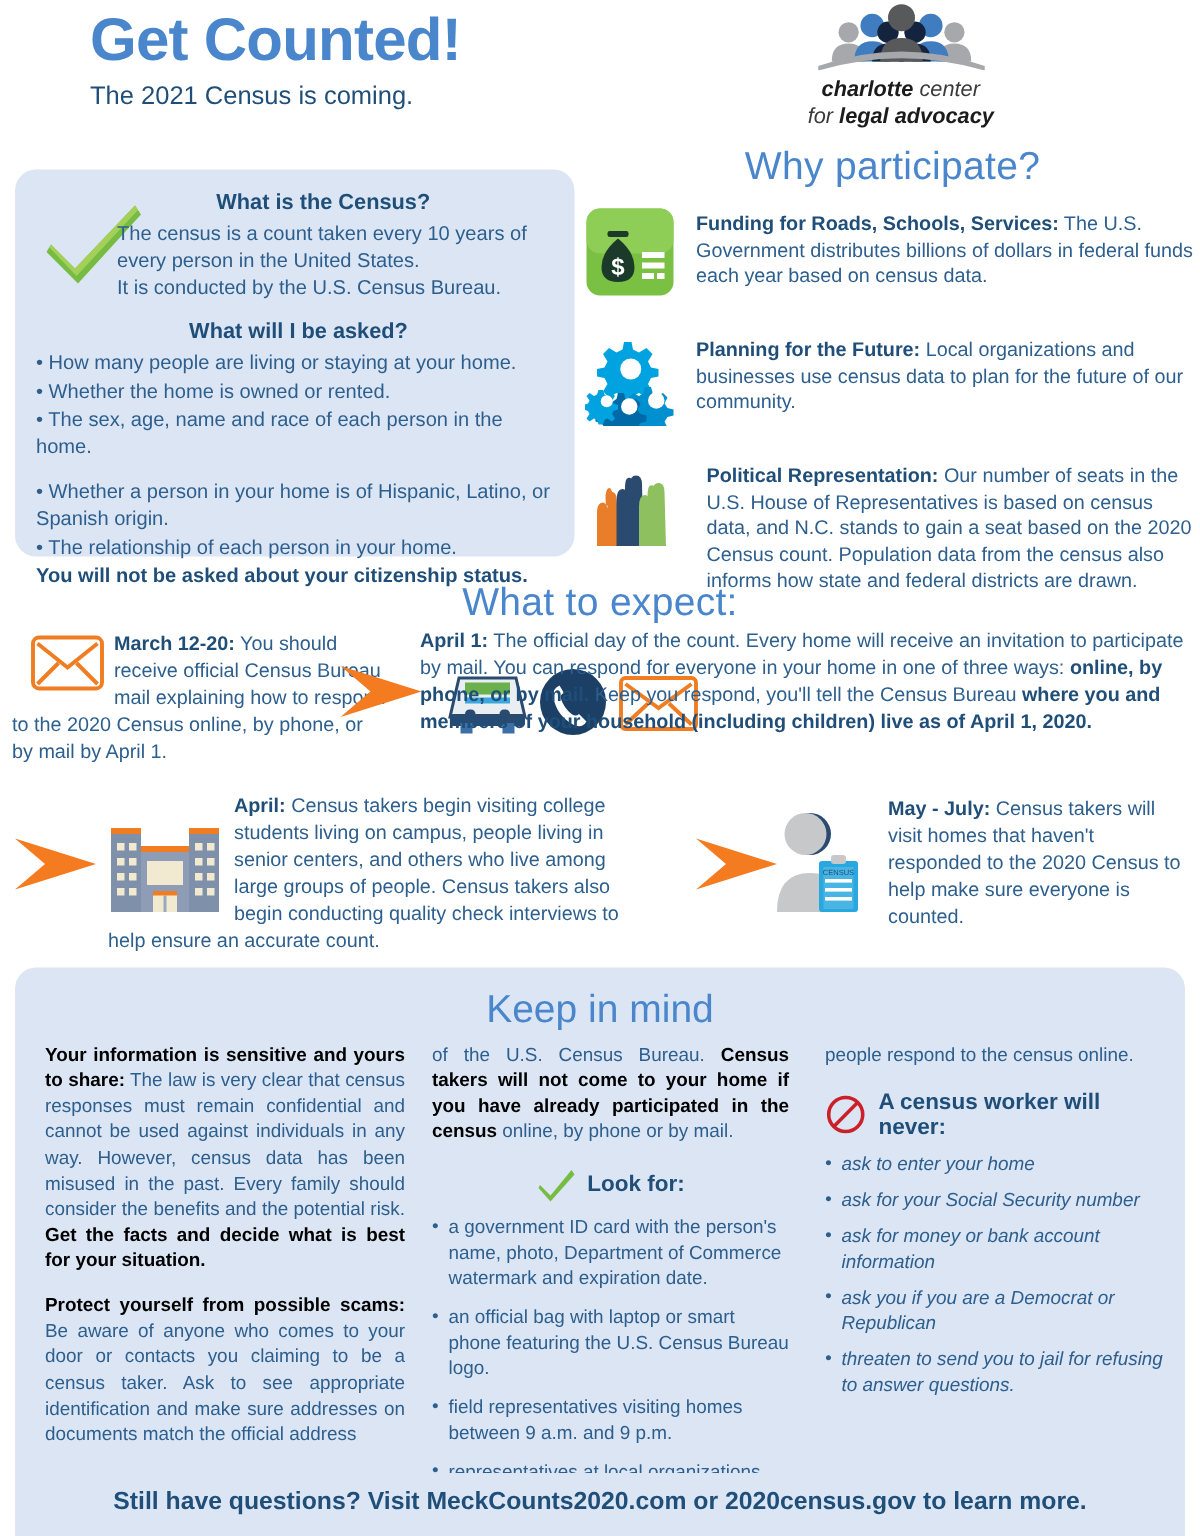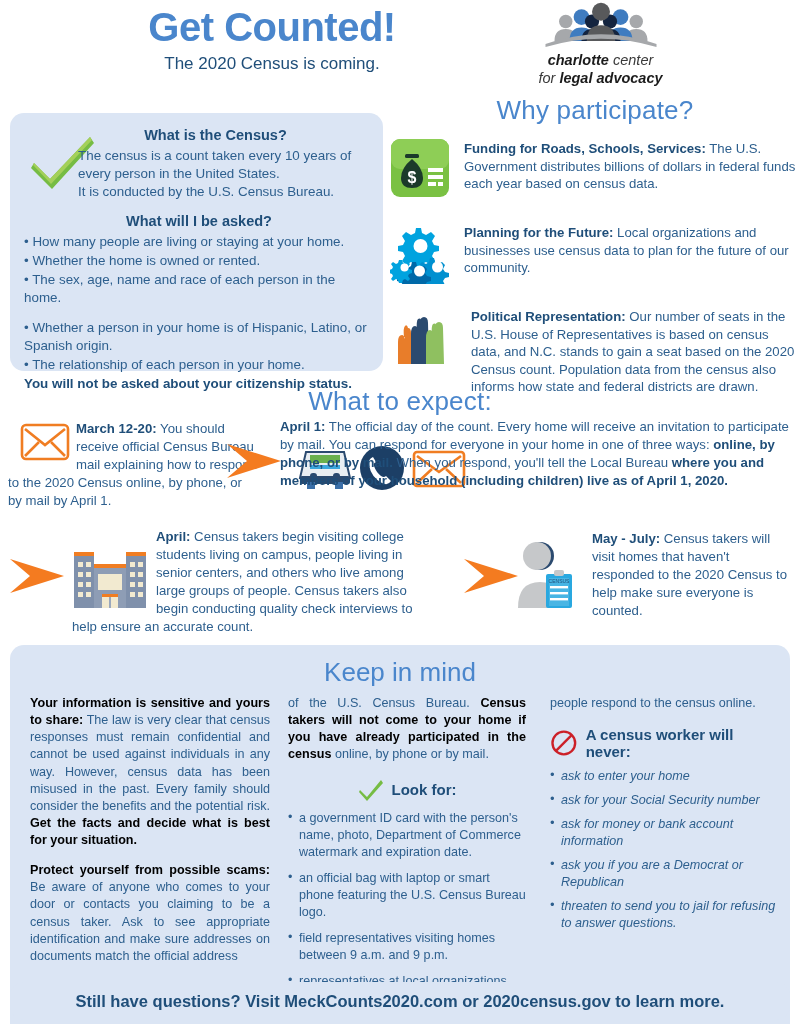--- a/index.html
+++ b/index.html
@@ -7,21 +7,21 @@
     width: 800px; height: 1024px;
     background: #ffffff;
     font-family: "Liberation Sans", sans-serif;
     color: #1f4e79;
     overflow: hidden;
   }
   .page { position: relative; width: 800px; height: 1024px; }
 
   
   .header { position: absolute; left: 0; top: 0; width: 800px; height: 95px; }
-  .title-wrap { position: absolute; left: 72px; top: 6px; width: 400px; text-align: center; }
+  .title-wrap { position: absolute; left: 60px; top: 6px; width: 400px; text-align: left; }
   .main-title {
     font-size: 40px; font-weight: bold; color: #4a86cc; letter-spacing: -0.5px;
     line-height: 1.05;
   }
   .sub-title { font-size: 17px; color: #1f4e79; margin-top: 6px; }
 
   .logo { position: absolute; left: 508px; top: 2px; width: 185px; text-align: center; font-style: italic; }
   .logo-mark { height: 45px; display: block; margin: 0 auto; }
   .logo-text { font-size: 14.5px; color: #3a3a3a; line-height: 1.25; margin-top: 4px; }
   .logo-text b { color: #1b1b1b; }
@@ -100,21 +100,21 @@
   }
 </style>
 </head>
 <body>
 
 <div class="page">
 
   <div class="header">
     <div class="title-wrap">
       <div class="main-title">Get Counted!</div>
-      <div class="sub-title">The 2020 Census is coming.</div>
+      <div class="sub-title">The 2021 Census is coming.</div>
     </div>
 
     <div class="logo">
       <svg class="logo-mark" viewBox="0 0 200 60">
         <circle cx="53" cy="26" r="9" fill="#a6a8ab"></circle>
         <path d="M38 52 q0-16 15-16 t15 16z" fill="#a6a8ab"></path>
         <circle cx="147" cy="26" r="9" fill="#a6a8ab"></circle>
         <path d="M132 52 q0-16 15-16 t15 16z" fill="#a6a8ab"></path>
         <circle cx="74" cy="20" r="10.5" fill="#3f7cc0"></circle>
         <path d="M58 52 q0-18 16-18 t16 18z" fill="#3f7cc0"></path>
@@ -238,21 +238,21 @@
       <b>March 12-20:</b><span> You should receive official Census Bureau mail explaining how to respond to the 2020 Census online, by phone, or by mail by April 1.</span>
     </div>
   </div>
 
   <svg class="arrow arrow-1" viewBox="0 0 60 42">
     <path d="M2 4 L56 21 L2 38 L22 21 Z" fill="#f47b20"></path>
   </svg>
 
   <div class="tl-april1">
     <div class="tl-text">
-      <b>April 1:</b><span> The official day of the count. Every home will receive an invitation to participate by mail. You can respond for everyone in your home in one of three ways: </span><b>online, by phone, or by mail.</b><span> When you respond, you'll tell the Local Bureau </span><b>where you and members of your household (including children) live as of April 1, 2020.</b>
+      <b>April 1:</b><span> The official day of the count. Every home will receive an invitation to participate by mail. You can respond for everyone in your home in one of three ways: </span><b>online, by phone, or by mail.</b><span> Keep you respond, you'll tell the Census Bureau </span><b>where you and members of your household (including children) live as of April 1, 2020.</b>
     </div>
     <svg class="resp-icons" viewBox="0 0 170 48" style="margin-top:-46px;">
       <g>
         <path d="M8 8 L46 8 L52 34 L2 34 Z" fill="#e9eef2" stroke="#2b4a6f" stroke-width="2"></path>
         <rect x="12" y="11" width="30" height="8" fill="#6ab04c"></rect>
         <rect x="12" y="21" width="30" height="4" fill="#3ba7dd"></rect>
         <rect x="2" y="32" width="50" height="8" rx="2" fill="#2b4a6f"></rect>
         <rect x="9" y="38" width="8" height="7" fill="#3b6fa8"></rect>
         <rect x="37" y="38" width="8" height="7" fill="#3b6fa8"></rect>
         <rect x="12" y="29" width="7" height="9" rx="3" fill="#2b4a6f"></rect>

